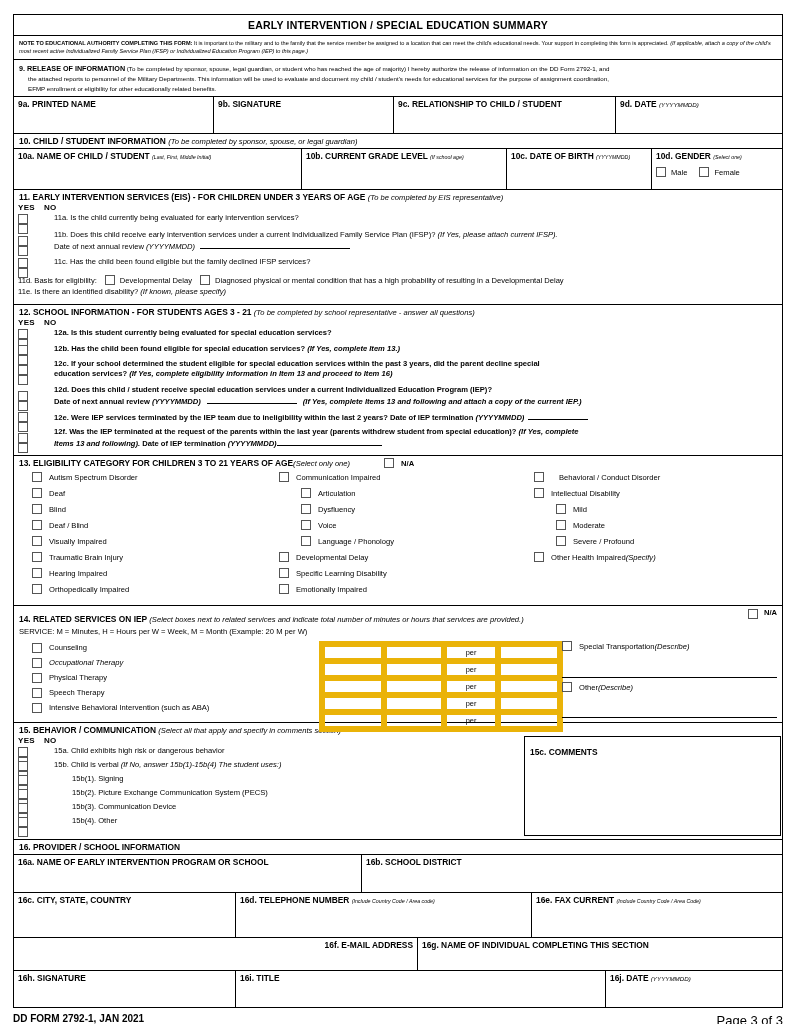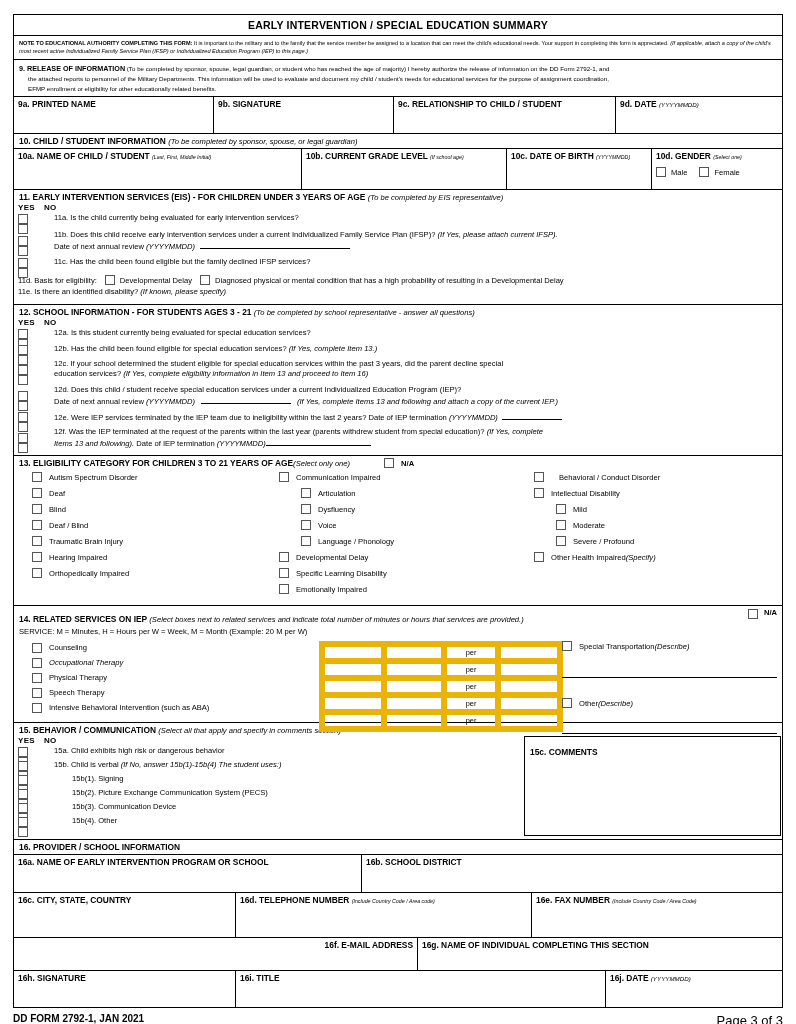--- a/index.html
+++ b/index.html
@@ -166,21 +166,21 @@
       </div>
     </div>
 
     <div class="sechdr b-t" style="padding-bottom:0;">
       <span>12. SCHOOL INFORMATION - FOR STUDENTS AGES 3 - 21 </span><span class="sm">(To be completed by school representative - answer all questions)</span>
     </div>
     <div class="ynhdr">
       <span>YES</span><span style="display:inline-block;width:9px;"></span><span>NO</span>
     </div>
 
-    <div style="padding:1px 5px 2px 0;">
+    <div style="padding:1px 5px 2px 0;font-weight:bold;">
 
       <div class="qrow" style="height:16px;">
         <div class="boxes"><span class="cb"></span><span class="cb"></span></div>
         <div class="qtext">12a. Is this student currently being evaluated for special education services?</div>
       </div>
 
       <div class="qrow" style="height:15px;">
         <div class="boxes"><span class="cb"></span><span class="cb"></span></div>
         <div class="qtext"><span>12b. Has the child been found eligible for special education services? </span><span class="ital">(If Yes, complete Item 13.)</span></div>
       </div>
@@ -232,20 +232,24 @@
             <span class="cb"></span>
             <span>Deaf</span>
           </div>
         <div class="opt">
             <span class="cb"></span>
             <span>Blind</span>
           </div>
         <div class="opt">
             <span class="cb"></span>
             <span>Deaf / Blind</span>
+          </div>
+        <div class="opt">
+            <span class="cb"></span>
+            <span>Visually Impaired</span>
           </div>
         <div class="opt">
             <span class="cb"></span>
             <span>Traumatic Brain Injury</span>
           </div>
         <div class="opt">
             <span class="cb"></span>
             <span>Hearing Impaired</span>
           </div>
         <div class="opt">
@@ -387,21 +391,21 @@
       </tbody>
         </table>
 
       <div style="position:absolute;left:548px;top:3px;width:215px;font-size:7.6px;">
         <div style="display:flex;align-items:center;">
           <span class="cb" style="margin-right:7px;"></span>
           <span>Special Transportation </span>
             <span class="ital">(Describe)</span>
         </div>
         <div class="lineonly" style="height:26px;"></div>
-        <div style="display:flex;align-items:center;margin-top:20px;">
+        <div style="display:flex;align-items:center;margin-top:4px;">
           <span class="cb" style="margin-right:7px;"></span>
           <span>Other </span>
             <span class="ital">(Describe)</span>
         </div>
         <div class="lineonly" style="height:25px;"></div>
       </div>
     </div>
 
     <div class="sechdr b-t" style="padding-bottom:0;">
       <span>15. BEHAVIOR / COMMUNICATION </span><span class="sm">(Select all that apply and specify in comments section)</span>
@@ -446,21 +450,21 @@
     <div class="sechdr b-t b-b">16. PROVIDER / SCHOOL INFORMATION</div>
 
     <div class="row b-b" style="height:37px;">
       <div class="cell b-r fh" style="width:348px;"><span>16a. NAME OF EARLY INTERVENTION PROGRAM OR SCHOOL</span></div>
       <div class="cell fh" style="flex:1;"><span>16b. SCHOOL DISTRICT</span></div>
     </div>
 
     <div class="row b-b" style="height:44px;">
       <div class="cell b-r fh" style="width:222px;"><span>16c. CITY, STATE, COUNTRY</span></div>
       <div class="cell b-r fh" style="width:296px;"><span>16d. TELEPHONE NUMBER </span><span class="sm2">(Include Country Code / Area code)</span></div>
-      <div class="cell fh" style="flex:1;"><span>16e. FAX NUMBER </span><span class="sm2">(Include Country Code / Area Code)</span></div>
+      <div class="cell fh" style="flex:1;"><span>16e. FAX CURRENT </span><span class="sm2">(Include Country Code / Area Code)</span></div>
     </div>
 
     <div class="row b-b" style="height:32px;">
       <div class="cell b-r fh" style="width:404px;text-align:right;"><span>16f. E-MAIL ADDRESS</span></div>
       <div class="cell fh" style="flex:1;"><span>16g. NAME OF INDIVIDUAL COMPLETING THIS SECTION</span></div>
     </div>
 
     <div class="row" style="height:36px;">
       <div class="cell b-r fh" style="width:222px;"><span>16h. SIGNATURE</span></div>
       <div class="cell b-r fh" style="width:370px;"><span>16i. TITLE</span></div>

